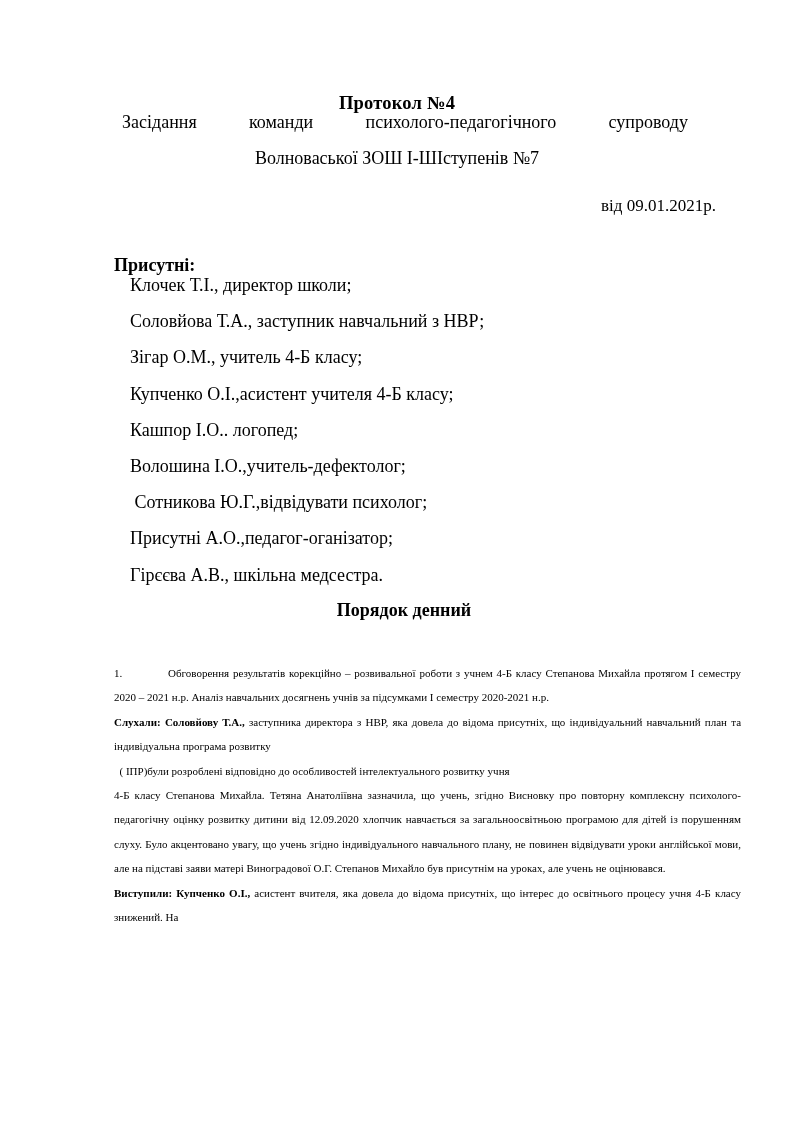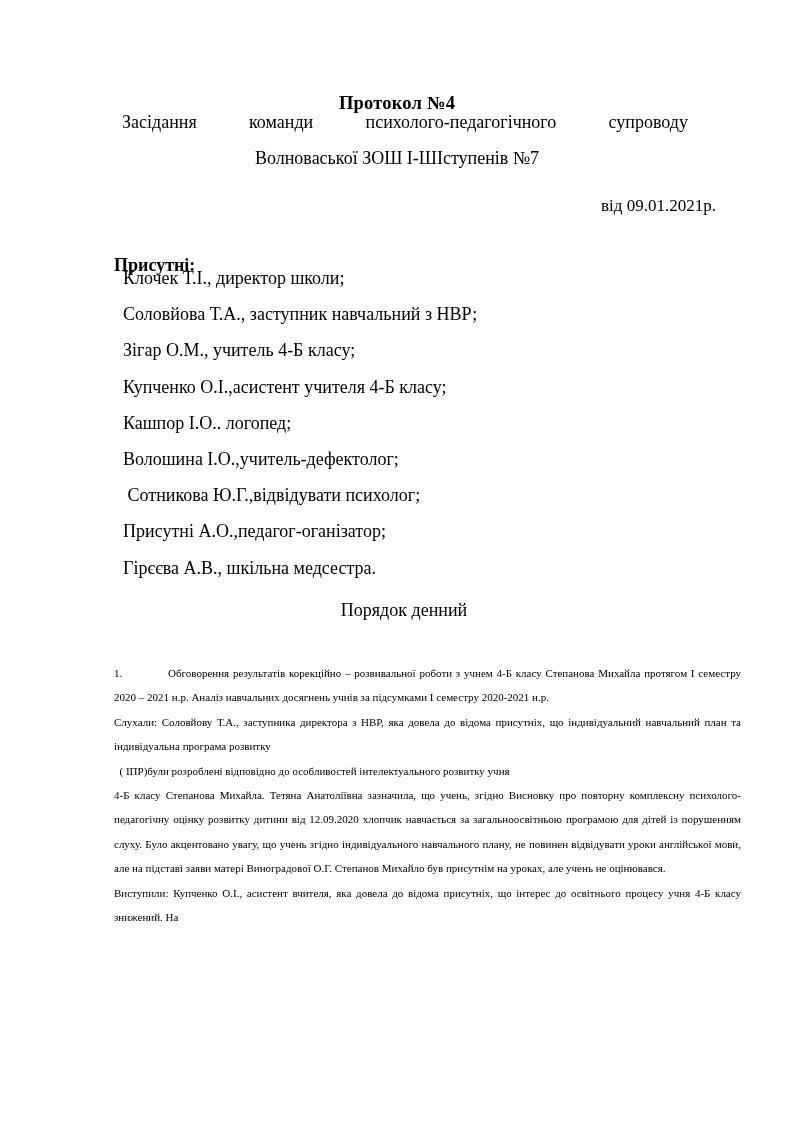--- a/index.html
+++ b/index.html
@@ -68,39 +68,39 @@
     top: 217px;
     font-size: 18px;
     font-weight: bold;
     margin-top: 38px;
   }
   .attendees-list {
     position: absolute;
     left: 114px;
     top: 251px;
     width: 600px;
-    margin: 9px;
+    margin: 16px;
     padding: 0;
     list-style: none;
   }
   .attendees-list li {
     font-size: 18px;
     height: 36.2px;
     line-height: 36.2px;
     white-space: pre;
   }
   
   .agenda-heading {
     position: absolute;
     left: 114px;
     top: 600px;
     width: 580px;
     text-align: center;
     font-size: 18px;
-    font-weight: normal;
+    font-weight: bold;
   }
   
   .body-block {
     position: absolute;
     left: 114px;
     top: 661px;
     width: 627px;
     font-size: 11px;
     line-height: 24.4px;
   }
@@ -110,21 +110,21 @@
     text-justify: inter-word;
   }
   .body-block p.flush {
     text-align: justify;
     text-align-last: left;
   }
   .indent-num {
     display: inline-block;
     width: 54px;
   }
-  b { font-weight: normal; margin-top: 42px; }
+  b { font-weight: bold; margin-top: 42px; }
 </style>
 </head>
 <body>
 
 <div class="page">
 
   <div class="doc-title">Протокол №4</div>
 
   <div class="subtitle-1">Засідання команди психолого-педагогічного супроводу</div>
 

